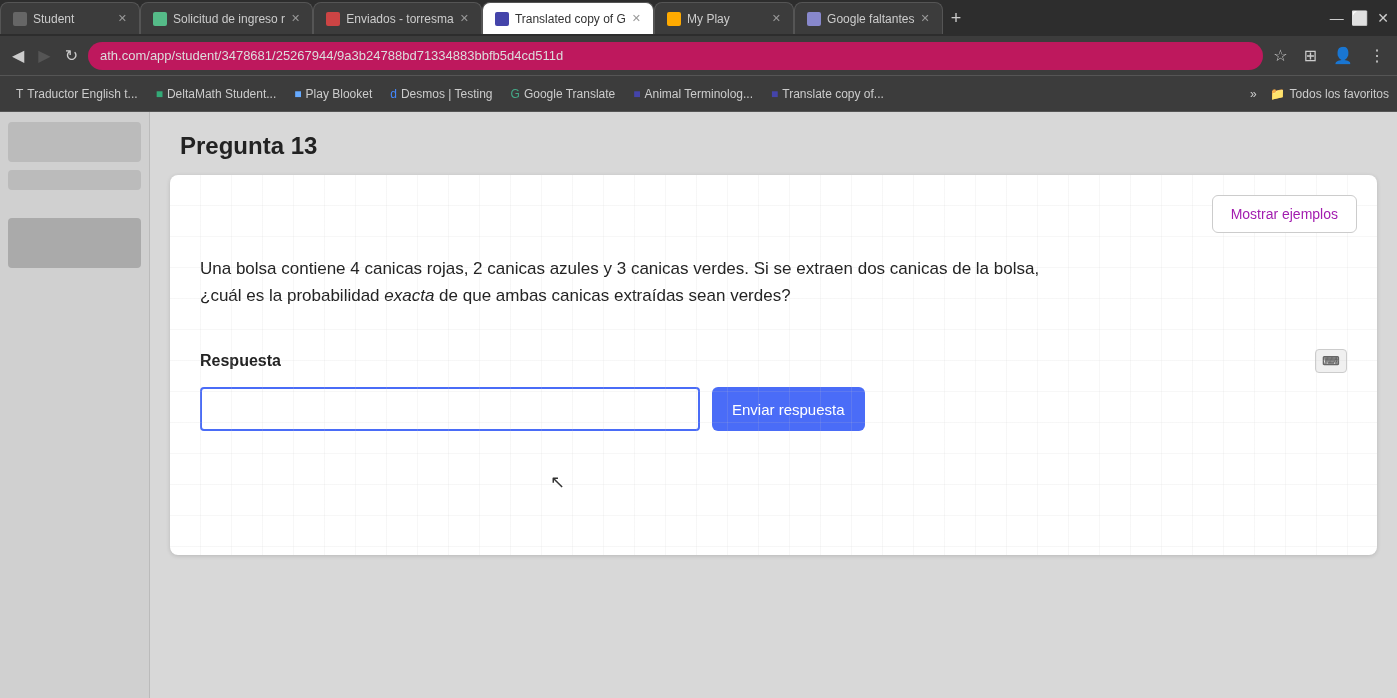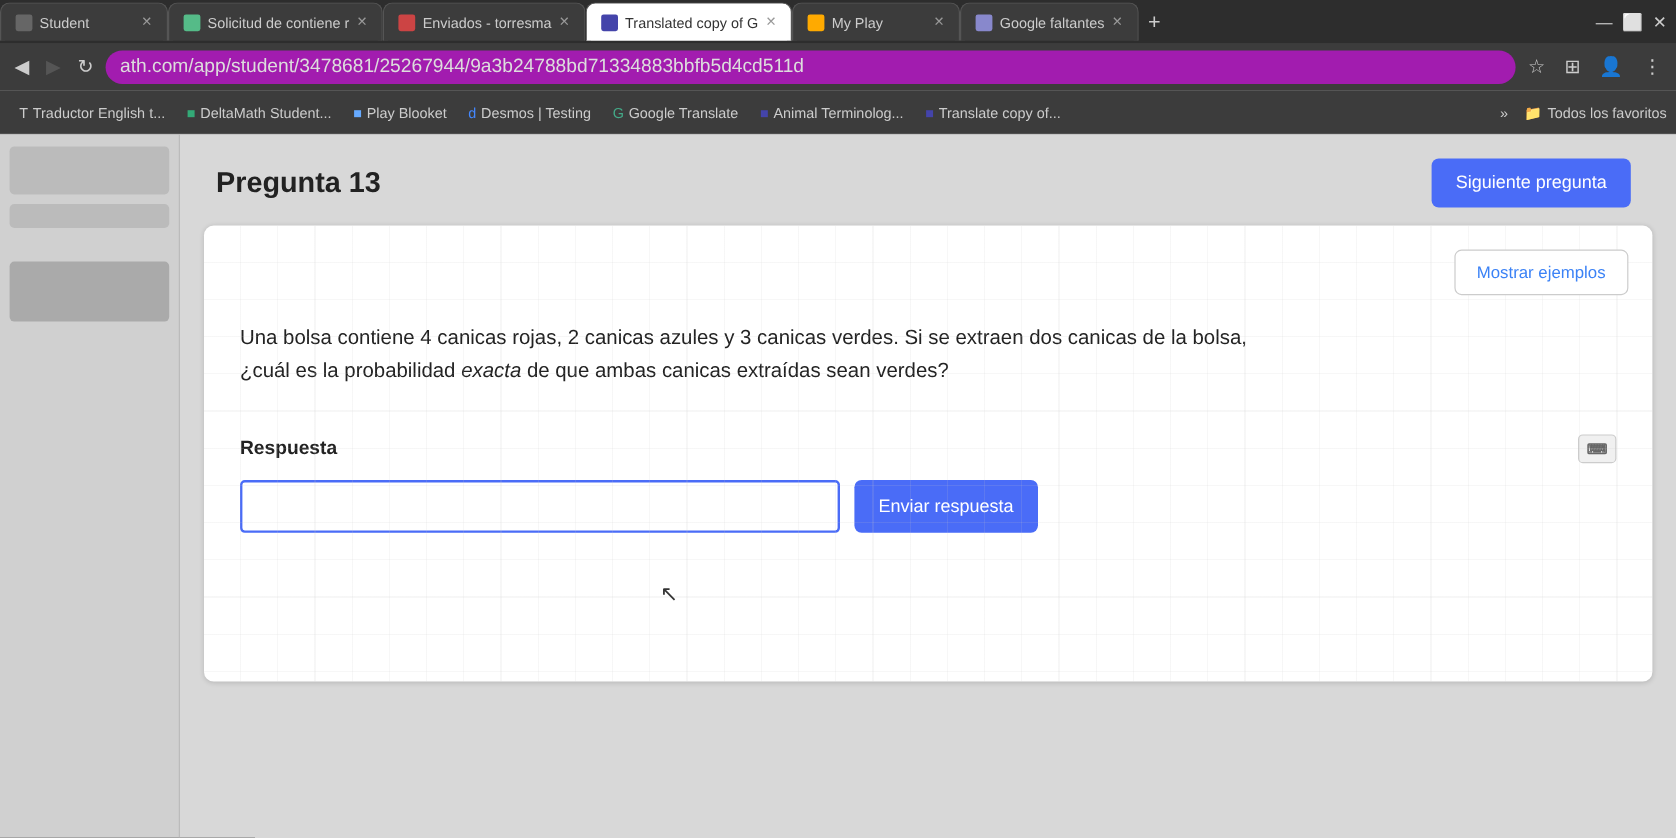--- a/index.html
+++ b/index.html
@@ -78,27 +78,27 @@
       align-items: center;
       background: #3c3c3c;
       height: 40px;
       padding: 4px 8px;
       gap: 6px;
       border-bottom: 1px solid #555;
     }
     .address-bar {
       flex: 1;
       height: 28px;
-      background: #a21caf;
+      background: #be185d;
       border-radius: 14px;
       display: flex;
       align-items: center;
       padding: 0 12px;
       color: #ddd;
-      font-size: 16px;
+      font-size: 13px;
     }
     .browser-actions {
       display: flex;
       gap: 8px;
       align-items: center;
       color: #ccc;
       font-size: 16px;
     }
     .browser-action-btn {
       cursor: pointer;
@@ -209,21 +209,21 @@
     .show-examples-btn {
       position: absolute;
       top: 20px;
       right: 20px;
       background: white;
       border: 1px solid #ccc;
       padding: 10px 18px;
       border-radius: 6px;
       font-size: 14px;
       cursor: pointer;
-      color: #3b82f6;
+      color: #a21caf;
     }
 
     .question-text {
       margin-top: 60px;
       font-size: 17px;
       color: #222;
       line-height: 1.6;
       max-width: 900px;
     }
     .question-text em {
@@ -323,21 +323,21 @@
 <div class="browser-chrome">
 
   <div class="tab-bar">
     <div class="tab">
       <span class="tab-icon" style="background:#666;border-radius:2px;display:inline-block;"></span>
       <span>Student</span>
       <span class="tab-close">✕</span>
     </div>
     <div class="tab">
       <span class="tab-icon" style="background:#5b8;border-radius:2px;display:inline-block;"></span>
-      <span>Solicitud de contiene r</span>
+      <span>Solicitud de ingreso r</span>
       <span class="tab-close">✕</span>
     </div>
     <div class="tab">
       <span class="tab-icon" style="background:#c44;border-radius:2px;display:inline-block;"></span>
       <span>Enviados - torresma</span>
       <span class="tab-close">✕</span>
     </div>
     <div class="tab active">
       <span class="tab-icon" style="background:#44a;border-radius:2px;display:inline-block;"></span>
       <span>Translated copy of G</span>
@@ -420,21 +420,20 @@
   <div class="left-sidebar">
     <div class="sidebar-item-block"></div>
     <div class="sidebar-item-block" style="height:20px;"></div>
     <div class="sidebar-item-block" style="height:50px;margin-top:20px;background:#aaa;"></div>
   </div>
 
   <div class="main-area">
 
     <div class="question-header">
       <h1 class="question-title">Pregunta 13</h1>
-      <button class="next-question-btn">Siguiente pregunta</button>
     </div>
 
     <div class="question-card">
 
       <button class="show-examples-btn">Mostrar ejemplos</button>
 
       <div class="question-text">
         <p>
           <span>Una bolsa contiene 4 canicas rojas, 2 canicas azules y 3 canicas verdes. Si se extraen dos canicas de la bolsa,</span>
         </p>

